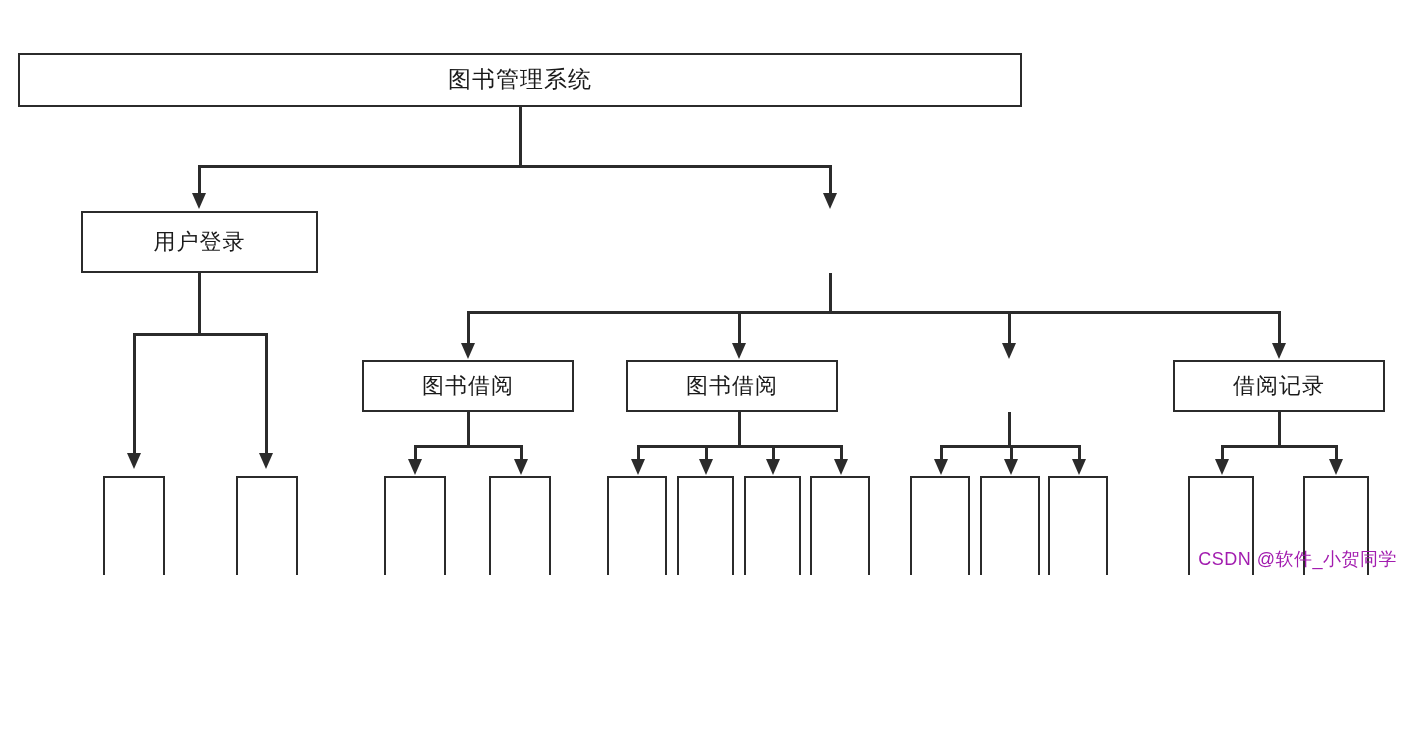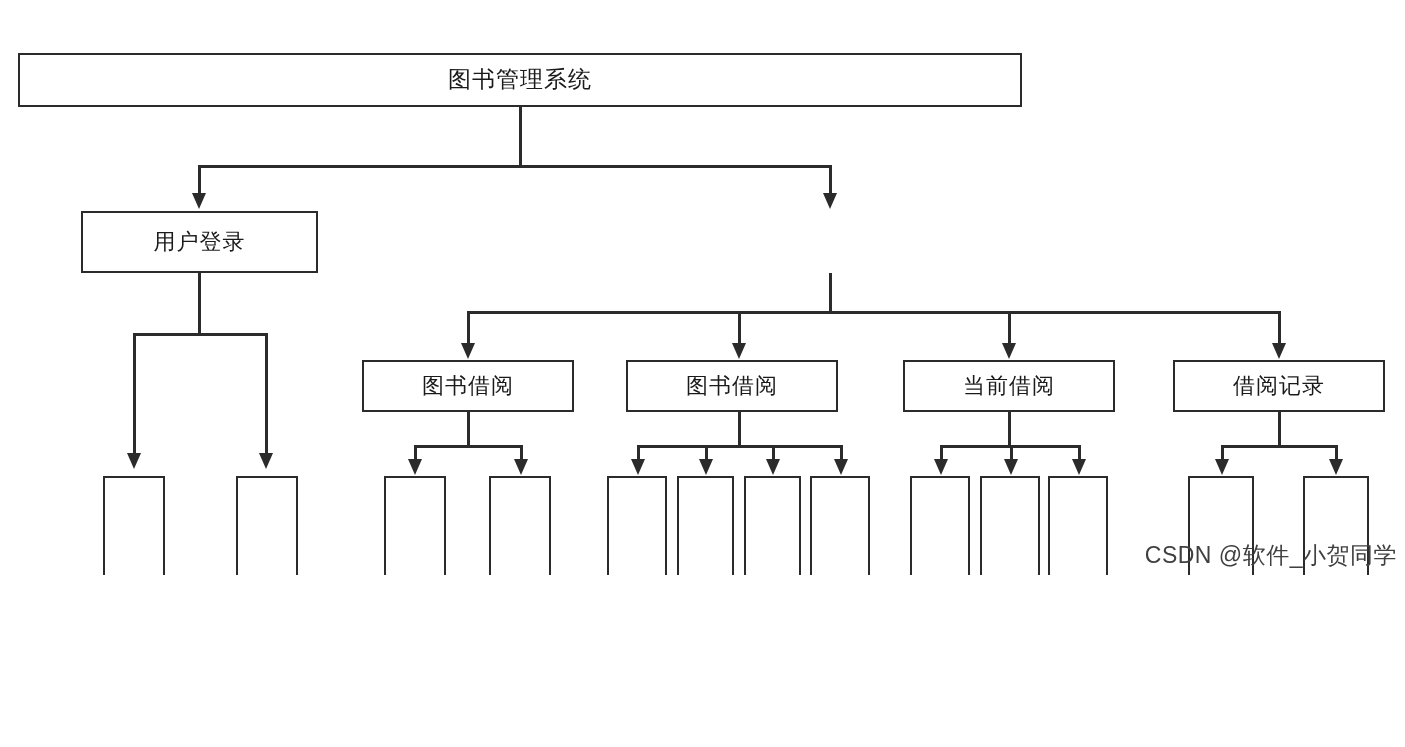--- a/index.html
+++ b/index.html
@@ -62,22 +62,22 @@
     width:0;height:0;
     border-left:7px solid transparent;
     border-right:7px solid transparent;
     border-top:16px solid #2b2b2b;
   }
   
   #watermark{
     position:absolute;
     right:8px;
     bottom:4px;
-    font-size:23px;
-    color:#404040;
+    font-size:18px;
+    color:#a21caf;
     letter-spacing:0.5px;
     white-space:nowrap;
     pointer-events:none;
   }
 </style>
 </head>
 <body>
 
 <div id="canvas">
 
@@ -115,23 +115,20 @@
   <div class="arrow" style="left:1002px;top:303px;"></div>
   <div class="ln v" style="left:1278px;top:271px;height:34px;"></div>
   <div class="arrow" style="left:1272px;top:303px;"></div>
 
   <div class="node horiz" style="left:362px;top:320px;width:212px;height:52px;">
     <span class="ntext">图书借阅</span>
   </div>
   <div class="node horiz" style="left:626px;top:320px;width:212px;height:52px;align-items:center;">
     <span class="ntext">图书借阅</span>
   </div>
-  <div class="node horiz" style="left:903px;top:320px;width:212px;height:52px;">
-    <span class="ntext">当前借阅</span>
-  </div>
   <div class="node horiz" style="left:1173px;top:320px;width:212px;height:52px;">
     <span class="ntext">借阅记录</span>
   </div>
 
   <div class="ln v" style="left:467px;top:372px;height:36px;"></div>
   <div class="ln h" style="left:414px;top:405px;width:109px;"></div>
   <div class="ln v" style="left:414px;top:405px;height:16px;"></div>
   <div class="arrow" style="left:408px;top:419px;"></div>
   <div class="ln v" style="left:520px;top:405px;height:16px;"></div>
   <div class="arrow" style="left:514px;top:419px;"></div>

